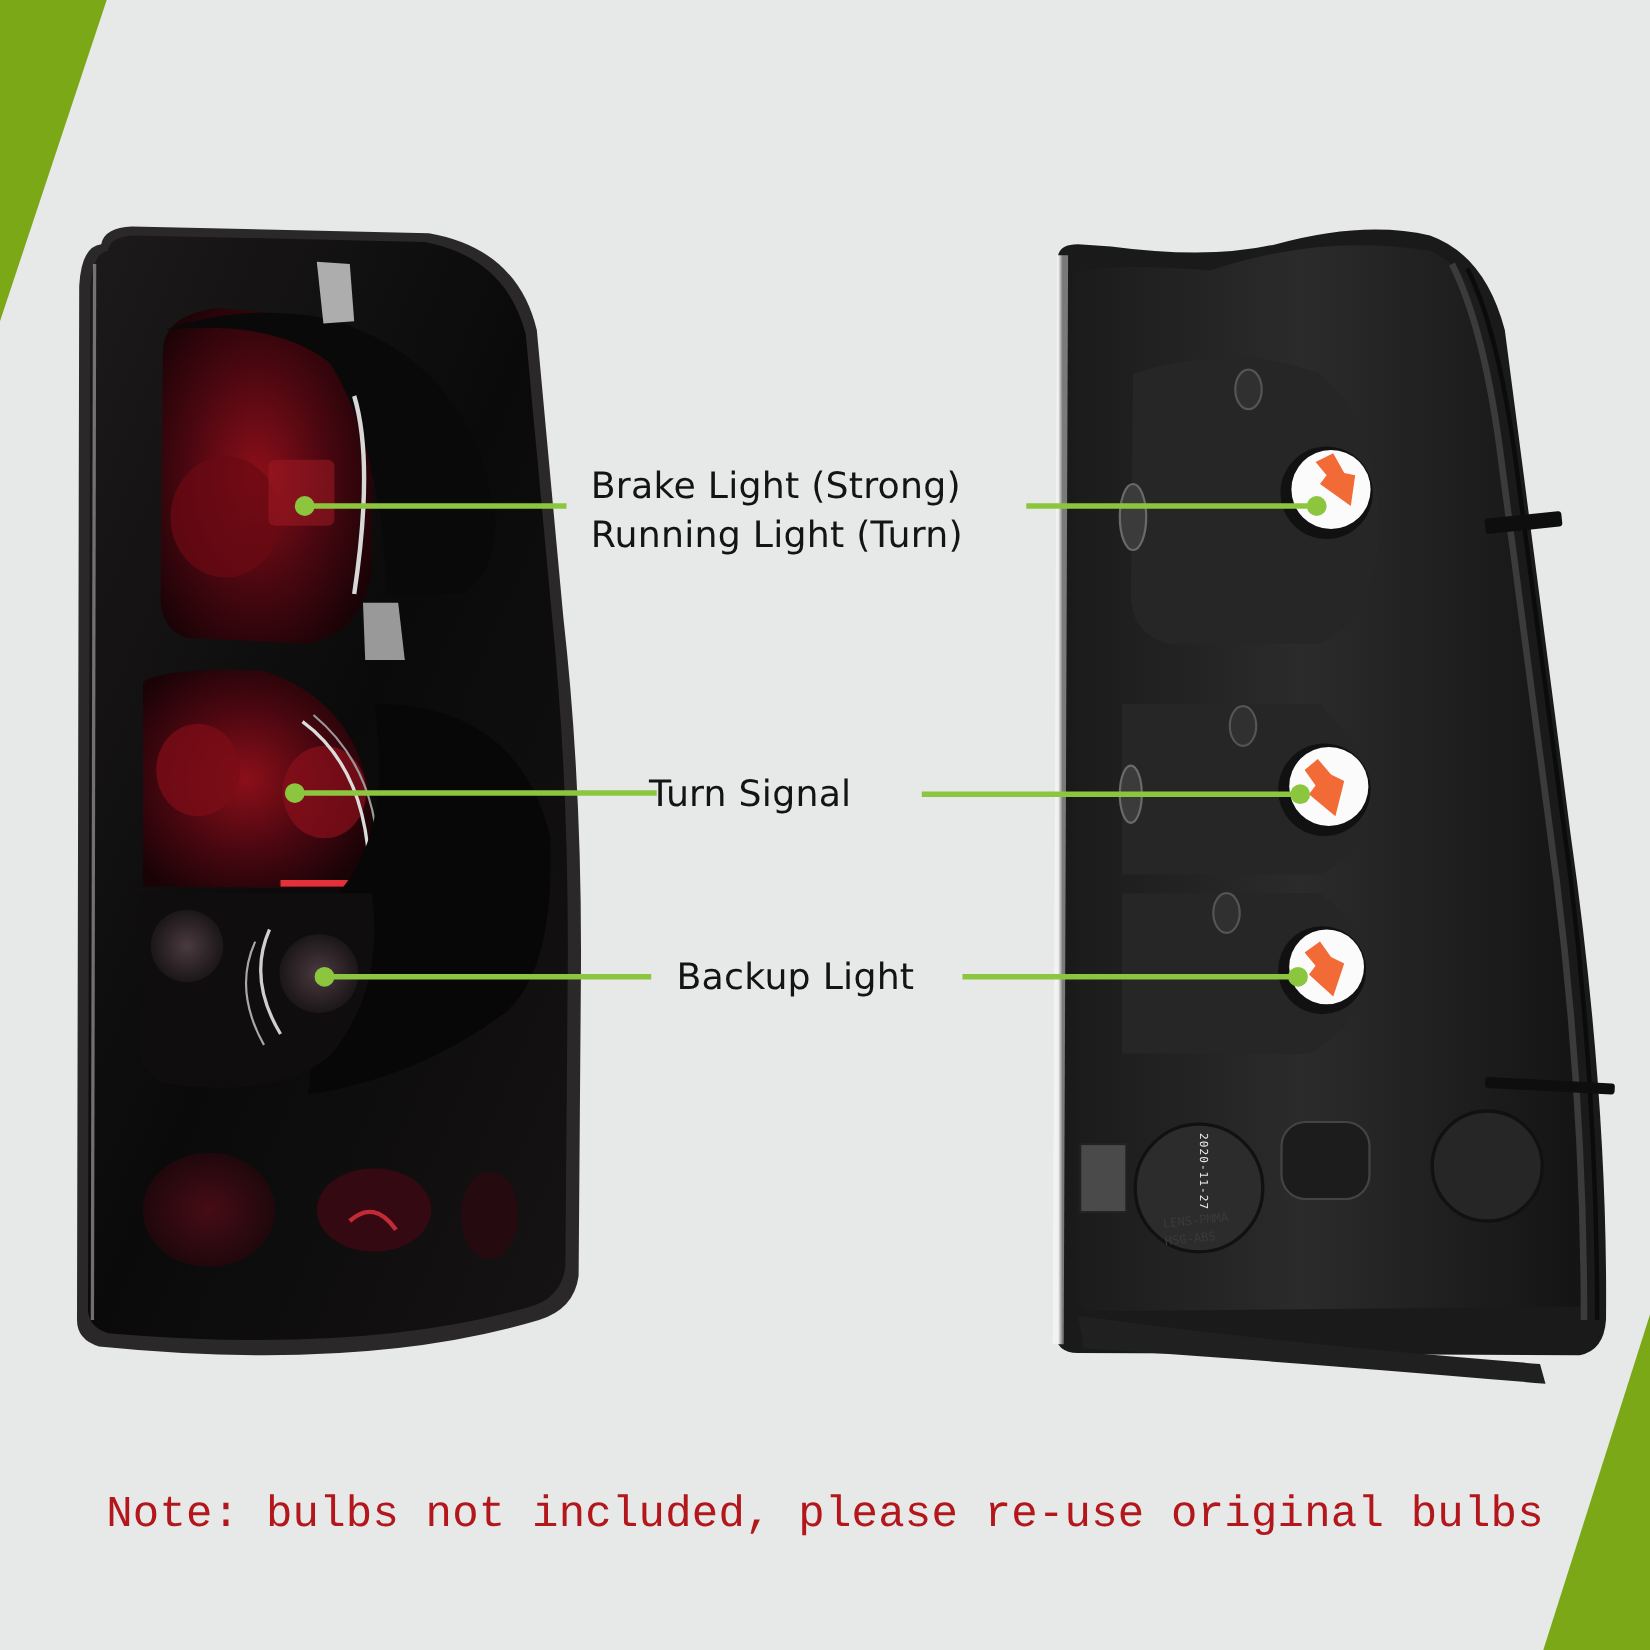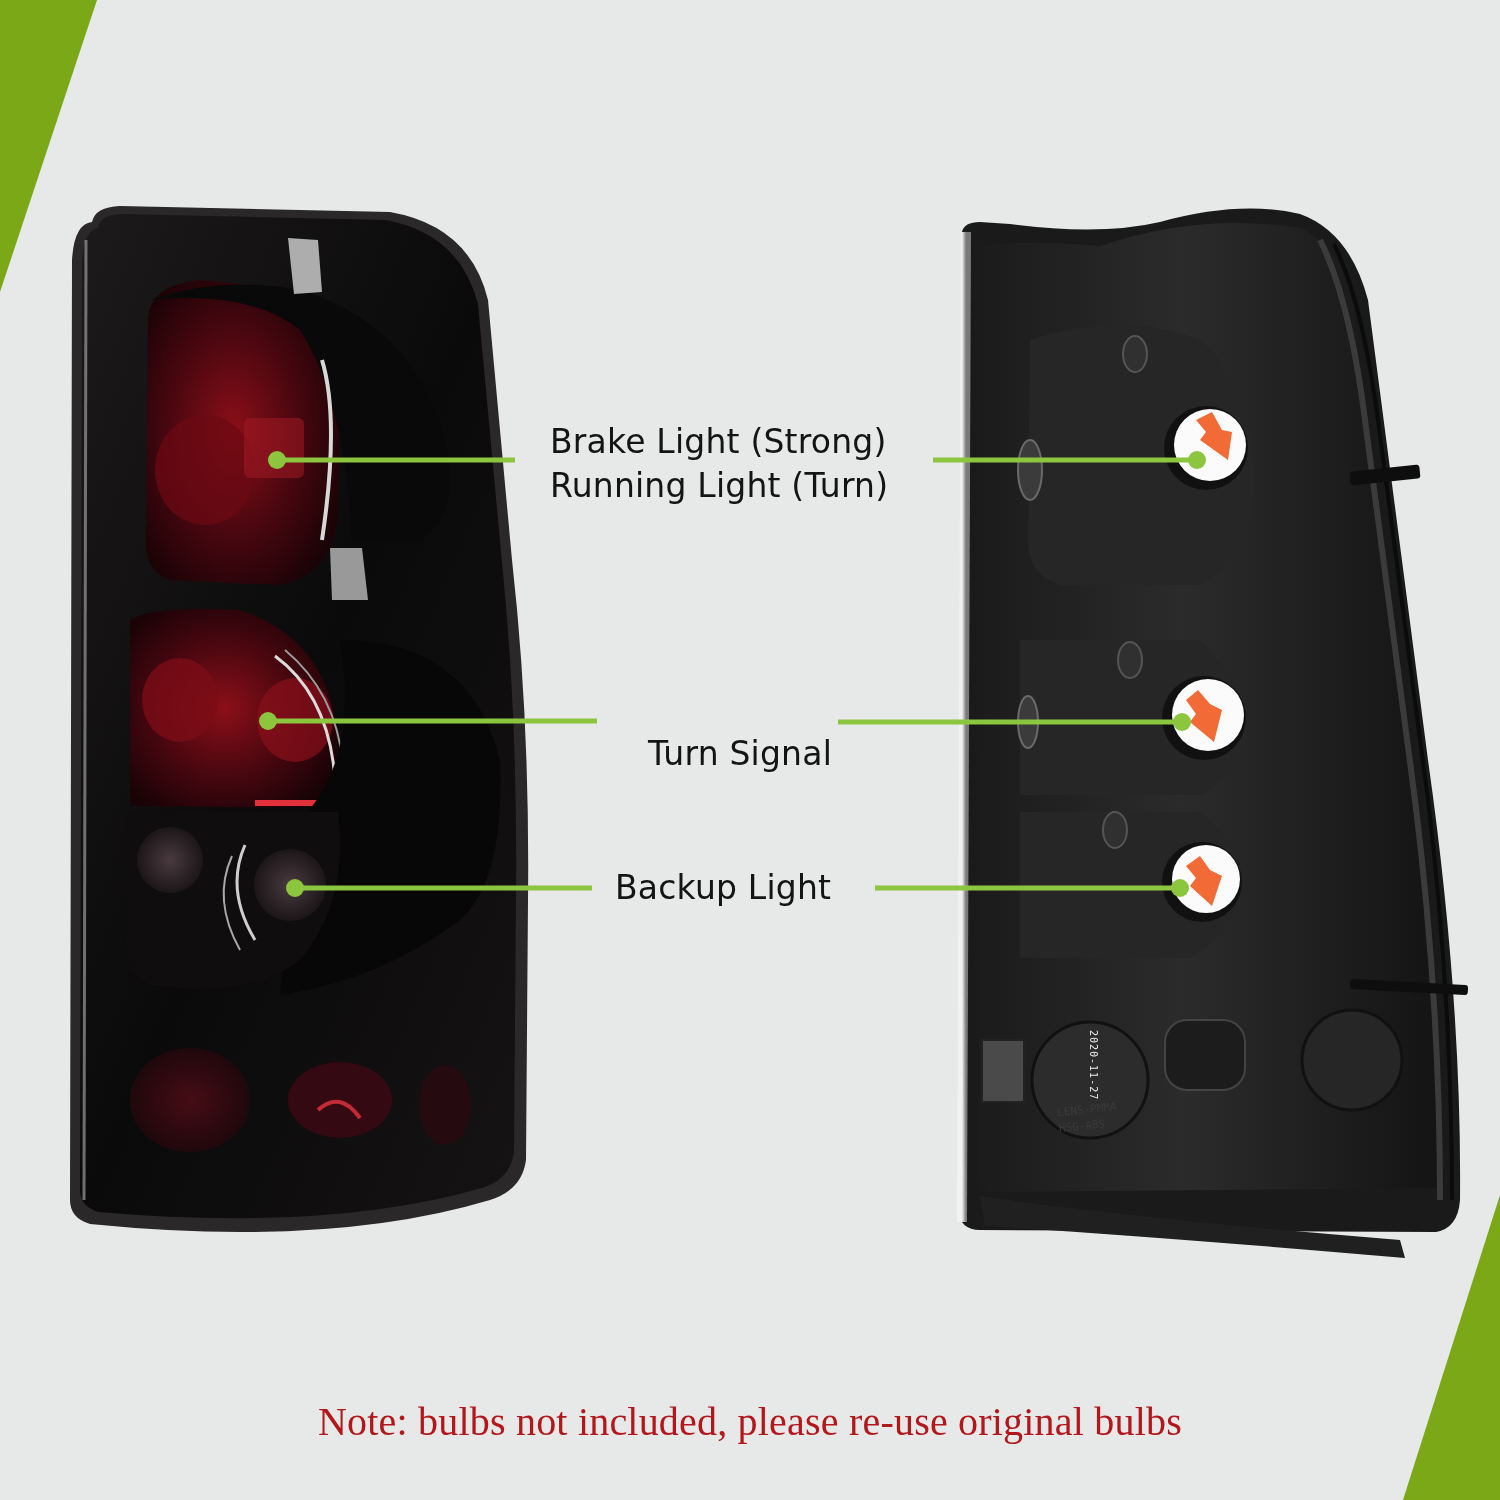--- a/index.html
+++ b/index.html
@@ -8,29 +8,28 @@
       background: #e6e9e8;
       font-family: "DejaVu Sans", "Liberation Sans", sans-serif;
     }
     .stage { position: absolute; left: 0; top: 0; width: 1500px; height: 1500px; }
     .stage svg { position: absolute; left: 0; top: 0; }
     .label {
       position: absolute; color: #141414; font-size: 33px; line-height: 44px;
       letter-spacing: 0.2px; white-space: nowrap;
     }
     .label-brake { left: 537px; top: 420px; }
-    .label-brake span { display: block; margin-left: 13px; }
-    .label-turn { left: 648px; top: 700px; margin-top: 32px; }
+    .label-brake span { display: block; }
+    .label-turn { left: 590px; top: 700px; }
     .label-backup { left: 615px; top: 866px; text-align: center; }
     .note {
       position: absolute; left: 0; width: 1500px; top: 1350px;
       text-align: center; font-size: 40px; line-height: 56px;
-      color: #b3161b; font-family: Liberation Serif, serif;
+      color: #b3161b; font-family: Liberation Mono, monospace;
       letter-spacing: 0.2px;
-      margin-top: 44px;
     }
     .stamp {
       position: absolute; left: 1088px; top: 1030px; color: #e9e9e9;
       font-family: "DejaVu Sans Mono", "Liberation Mono", monospace;
       font-size: 10px; writing-mode: vertical-rl; letter-spacing: 1px;
     }
     .emboss {
       position: absolute; left: 1058px; top: 1102px; color: #3a3a3a;
       font-family: "DejaVu Sans Mono", "Liberation Mono", monospace;
       font-size: 11px; line-height: 16px; transform: rotate(-6deg);

